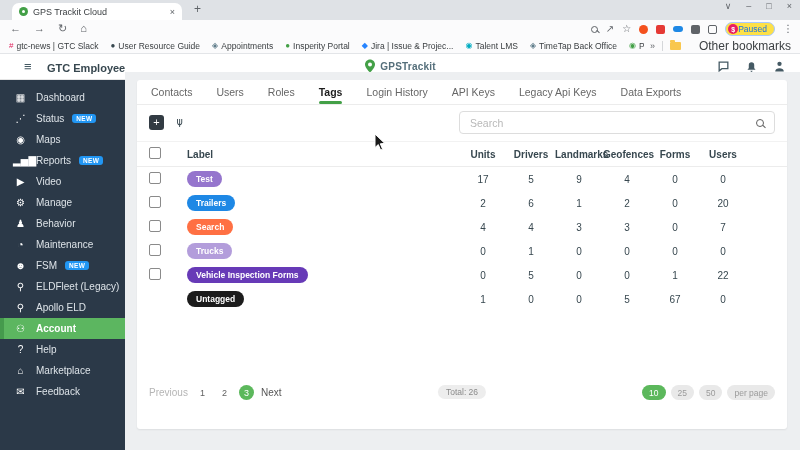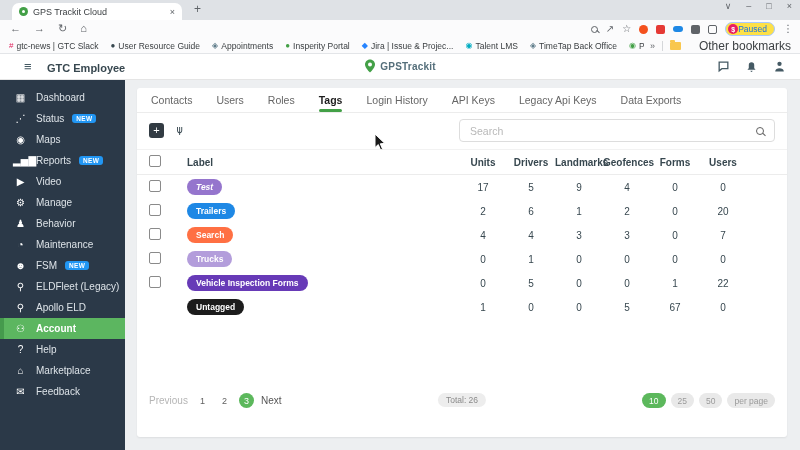--- a/index.html
+++ b/index.html
@@ -66,21 +66,21 @@
   .sidebar{position:absolute;top:80px;left:0;width:125px;height:370px;background:#2b3948;
            padding-top:7px}
   .sitem{height:21px;display:flex;align-items:center;padding-left:13px;gap:8px;cursor:pointer}
   .sg{width:15px;text-align:center;font-size:10px;color:#fff;flex:none;line-height:1}
   .sl{font-size:10px;color:#dde3e8;white-space:nowrap}
   .sitem.active{background:#5cb660;border-left:4px solid #459a4d;padding-left:9px}
   .sitem.active .sl{color:#fff;font-weight:bold}
   .newbadge{background:#2196f3;color:#fff;font-size:6.5px;font-weight:bold;padding:1px 4px;
             border-radius:3px;letter-spacing:.3px}
   
-  .content{position:absolute;left:125px;top:80px;width:675px;height:370px;background:#edeff1}
+  .content{position:absolute;left:125px;top:72px;width:675px;height:370px;background:#edeff1}
   .card{position:absolute;left:12px;top:8px;width:650px;height:349px;background:#fff;
         border-radius:3px;box-shadow:0 1px 2px rgba(0,0,0,.07)}
   .tabsrow{height:25px;border-bottom:1px solid #ececec;display:flex;gap:24px;padding:0 14px}
   .mtab{font-size:10.5px;color:#666;line-height:25px;position:relative;cursor:pointer;white-space:nowrap}
   .mtab.active{color:#1d1d1d;font-weight:bold}
   .mtab.active::after{content:"";position:absolute;left:0;right:0;bottom:0;height:3px;
                       background:#43a047;border-radius:2px}
   .cardtoolbar{position:relative;height:36px}
   .addbtn{position:absolute;left:12px;top:10px;width:15px;height:15px;background:#323b43;
           border-radius:3px;color:#fff;font-size:11px;line-height:14px;text-align:center;cursor:pointer}
@@ -372,21 +372,21 @@
       <span class="tnum">Landmarks</span>
       <span class="tnum">Geofences</span>
       <span class="tnum">Forms</span>
       <span class="tnum">Users</span>
     </div>
 
     <div>
 
         <div class="trow">
           <span><span class="cb"></span></span>
-          <span><span class="pill" style="background-color: rgb(149, 117, 205); font-style: italic;">Test</span></span>
+          <span><span class="pill" style="background-color: rgb(149, 117, 205);">Test</span></span>
           <span class="tnum">17</span>
           <span class="tnum">5</span>
           <span class="tnum">9</span>
           <span class="tnum">4</span>
           <span class="tnum">0</span>
           <span class="tnum">0</span>
         </div>
 
         <div class="trow">
           <span><span class="cb"></span></span>

